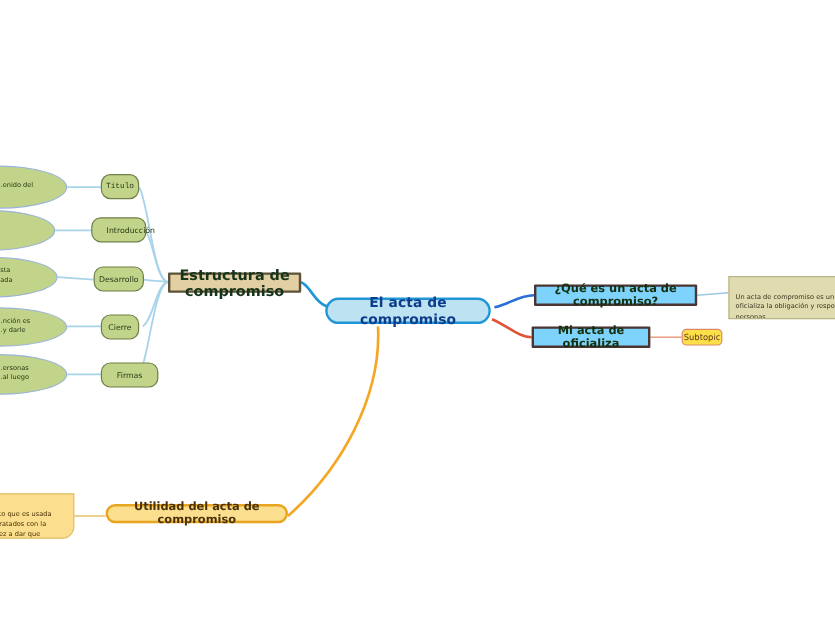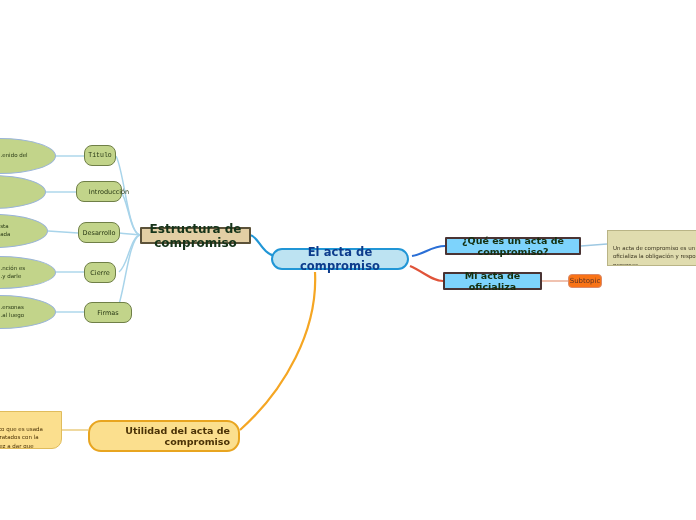--- a/index.html
+++ b/index.html
@@ -77,21 +77,21 @@
     border: 2px solid #4a3434;
     color: #14300f;
     font-weight: bold;
     font-size: 9.5px;
     padding: 0 6px;
     border-radius: 1px;
   }
 
   
   .node-salmon {
-    background: #f97316;
+    background: #fde047;
     border: 1.5px solid #d98a6b;
     border-radius: 4px;
     color: #5a3224;
     font-size: 7px;
     font-weight: normal;
   }
 
   
   .node-green {
     background: #c2d48a;
@@ -215,21 +215,21 @@
   <div class="node node-ellipse" style="left:-58px; top:256px; width:114px; height:33px;">
     <span style="margin-left:48px;">...nción es
 ...y darle</span>
   </div>
 
   <div class="node node-ellipse" style="left:-58px; top:295px; width:114px; height:34px;">
     <span style="margin-left:48px;">...ersonas
 ...al luego</span>
   </div>
 
-  <div class="node node-yellow" style="left:88px; top:420px; width:152px; height:32px;text-align:right;">
+  <div class="node node-yellow" style="left:88px; top:420px; width:152px; height:16px;">
     <span>Utilidad del acta de compromiso</span>
   </div>
 
   <div class="note note-yellow-sticky" style="left:-22px; top:411px; width:84px; height:38px;">
     <span>...scrito que es usada
 ...os tratados con la
 ...alidez a dar que</span>
   </div>
 
   <div class="node node-mauve" style="left:445px; top:237px; width:136px; height:18px;">

